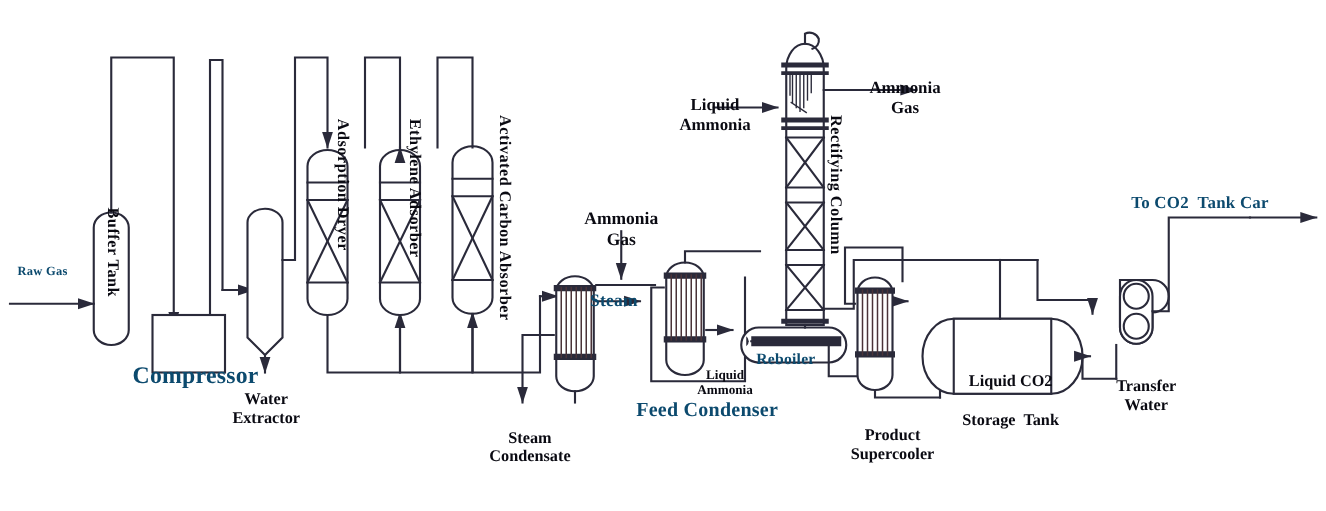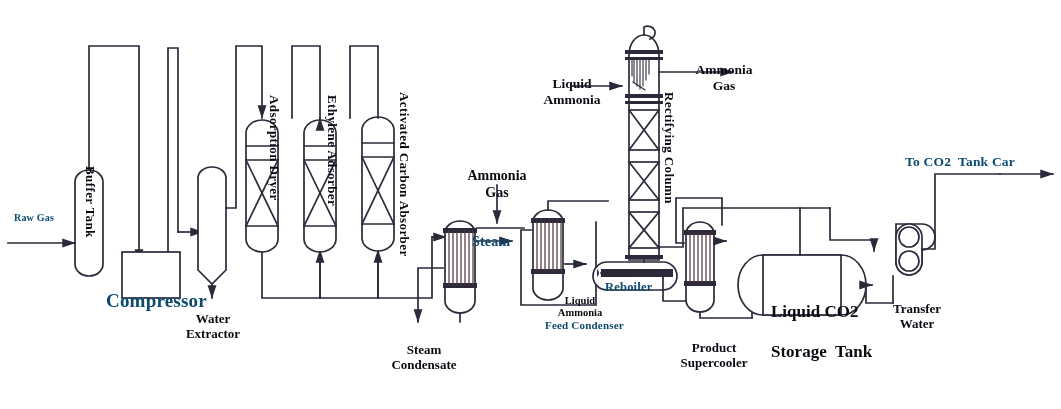--- a/index.html
+++ b/index.html
@@ -335,36 +335,36 @@
 Gas</div>
 
   <div class="lbl" style="left:472px; top:234px; font-size:14px;">Steam</div>
 
   <div class="boxlbl ctr" style="left:424px; top:322px; width:110px; transform:translateX(-50%); font-size:13px;">Steam
 Condensate</div>
 
   <div class="boxlbl ctr" style="left:580px; top:275px; width:60px; transform:translateX(-50%); font-size:10.5px;">Liquid
 Ammonia</div>
 
-  <div class="lbl" style="left:509px; top:320px; font-size:11px;margin-left:36px;">Feed Condenser</div>
+  <div class="lbl" style="left:509px; top:320px; font-size:16px;">Feed Condenser</div>
 
   <div class="boxlbl ctr" style="left:572px; top:56px; width:100px; transform:translateX(-50%); font-size:13.5px;">Liquid
 Ammonia</div>
 
   <div class="boxlbl ctr" style="left:724px; top:42px; width:90px; transform:translateX(-50%); font-size:13.5px;">Ammonia
 Gas</div>
 
   <div class="vert" style="left:661px; top:92px; font-size:13px;">Rectifying Column</div>
 
   <div class="lbl" style="left:605px; top:281px; font-size:12.5px;">Reboiler</div>
 
   <div class="boxlbl ctr" style="left:714px; top:320px; width:110px; transform:translateX(-50%); font-size:13px;">Product
 Supercooler</div>
 
-  <div class="boxlbl ctr" style="left:802px; top:262px; width:96px; transform:translateX(-50%); font-size:17px;">
+  <div class="boxlbl ctr" style="left:802px; top:262px; width:96px; transform:translateX(-50%); font-size:13px;">
     <span>Liquid CO2</span><br>
     <span>Storage  Tank</span>
   </div>
 
   <div class="boxlbl ctr" style="left:917px; top:281px; width:90px; transform:translateX(-50%); font-size:13px;">Transfer
 Water</div>
 
   <div class="lbl" style="left:905px; top:155px; font-size:13.5px;">To CO2  Tank Car</div>
 
 

